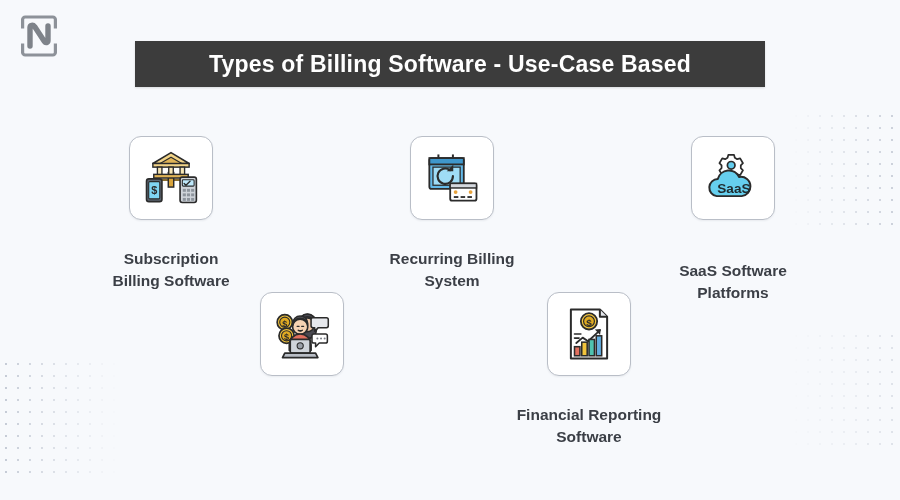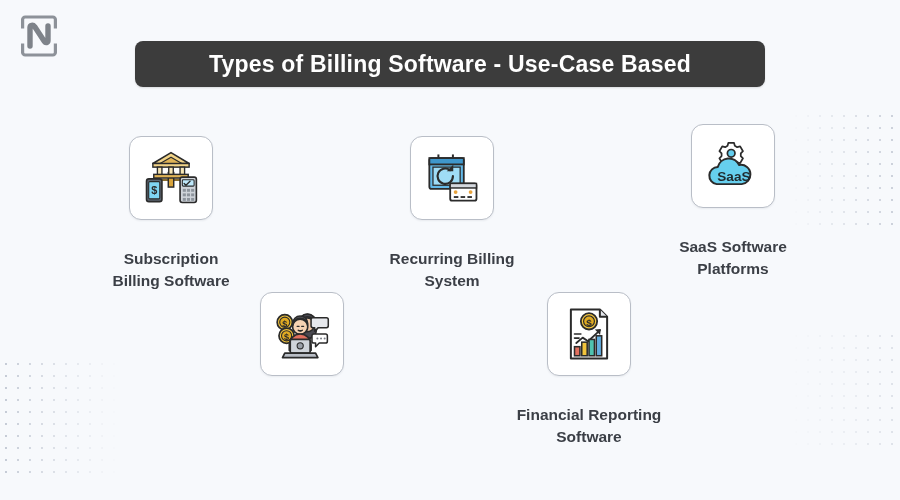--- a/index.html
+++ b/index.html
@@ -38,21 +38,20 @@
   }
 
   
   #brand-logo{position:absolute;left:19px;top:14px;width:40px;height:44px;}
 
   
   #title-banner{
     position:absolute;left:135px;top:41px;width:630px;height:46px;
     background:#3c3c3c;display:flex;align-items:center;justify-content:center;
     box-shadow:0 1px 2px rgba(0,0,0,.12);
-    border-radius:8px;
   }
   #title-text{
     color:#ffffff;font-size:23px;font-weight:bold;letter-spacing:.2px;
     white-space:nowrap;
   }
 
   
   .item{position:absolute;width:200px;display:flex;flex-direction:column;align-items:center;}
   .card{
     width:82px;height:82px;background:#ffffff;border:1px solid #b9bec7;
@@ -157,21 +156,21 @@
             <rect x="34" y="52" width="5" height="2"></rect>
             <rect x="41.5" y="52" width="5" height="2"></rect>
             <rect x="49" y="52" width="5" height="2"></rect>
           </g>
       </svg>
     </div>
     <div class="caption">Recurring Billing
 System</div>
   </div>
 
-  <div class="item" style="left:633px;top:124px;">
+  <div class="item" style="left:633px;top:136px;gap:12px;">
     <div class="card">
       <svg width="58" height="58" viewBox="0 0 64 64">
 
         <g transform="translate(30,18)">
           <g fill="#ffffff" stroke="#2b2b2b" stroke-width="1.9" stroke-linejoin="round">
             <path d="M-3.1 -11.6 h6.2 l.9 3.3 2.6 1.5 3.3-.9 3.1 5.4 -2.4 2.4 0 3 2.4 2.4 -3.1 5.4 -3.3-.9 -2.6 1.5 -.9 3.3 h-6.2 l-.9-3.3 -2.6-1.5 -3.3 .9 -3.1-5.4 2.4-2.4 0-3 -2.4-2.4 3.1-5.4 3.3 .9 2.6-1.5 z"></path>
           </g>
           <circle cx="0" cy="0" r="4.2" fill="#63cdee" stroke="#2b2b2b" stroke-width="1.9"></circle>
         </g>
 

